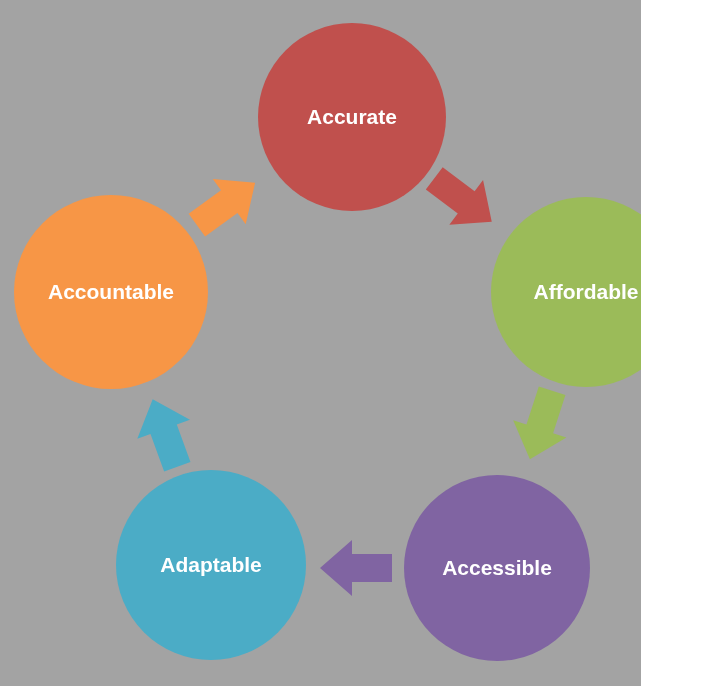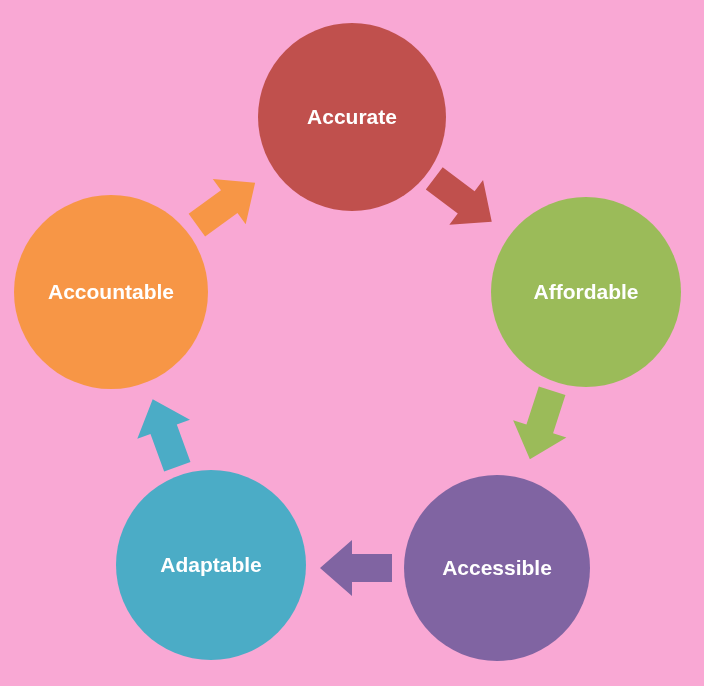--- a/index.html
+++ b/index.html
@@ -2,23 +2,23 @@
 <html><head>
   <meta charset="utf-8">
   <style>
     html, body {
       margin: 0;
       padding: 0;
       background: #ffffff;
     }
     .stage {
       position: relative;
-      width: 704px;
+      width: 641px;
       height: 686px;
-      background: #f9a8d4;
+      background: #a3a3a3;
       overflow: hidden;
     }
     .node-label {
       font-family: "Liberation Sans", sans-serif;
       font-weight: bold;
       font-size: 21px;
       text-anchor: middle;
     }
   </style>
 </head>

